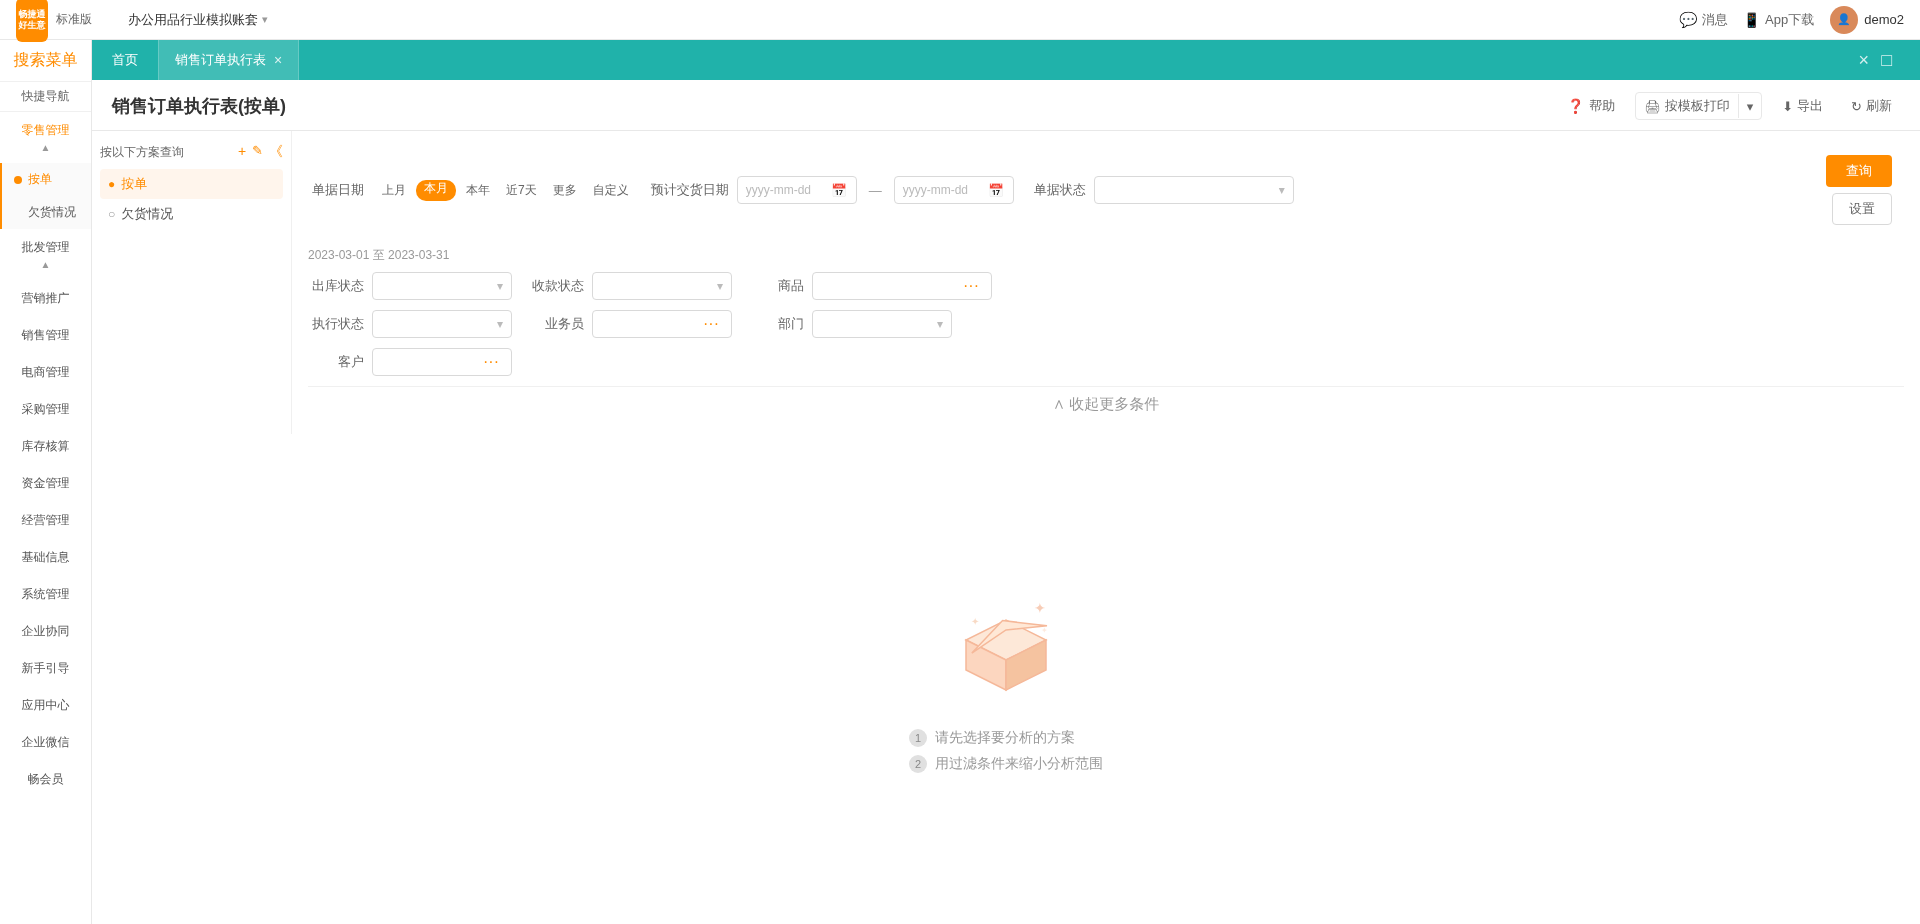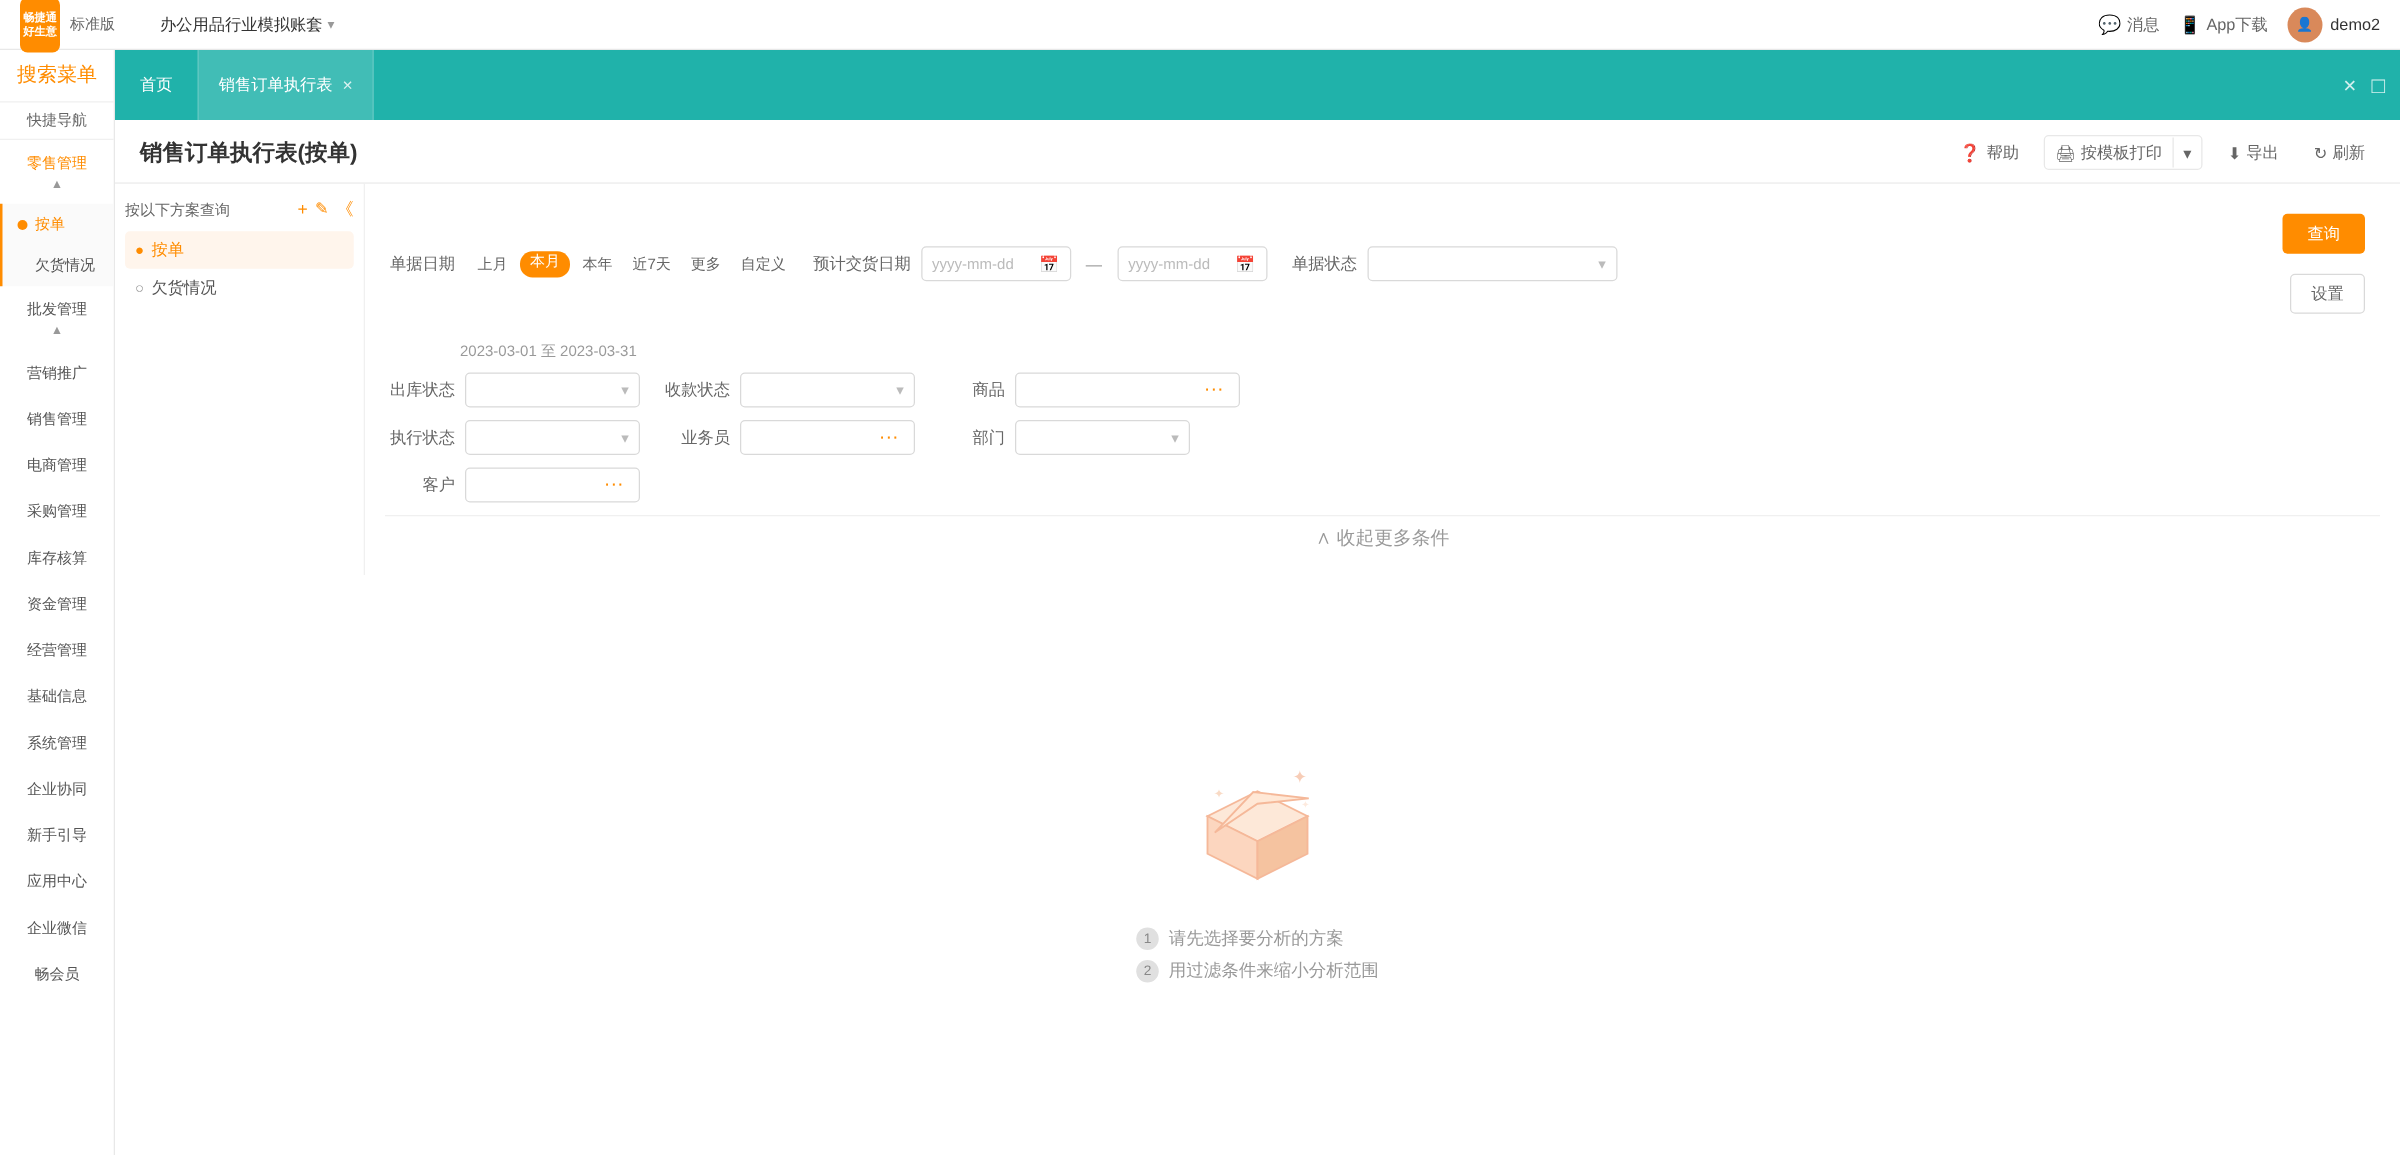--- a/index.html
+++ b/index.html
@@ -28,21 +28,21 @@
     .sidebar-nav-text { font-size: 12px; color: #666; cursor: pointer; }
     .sidebar-item { padding: 10px 4px; text-align: center; cursor: pointer; font-size: 12px; color: #555; display: flex; flex-direction: column; align-items: center; gap: 3px; position: relative; }
     .sidebar-item.active { color: #ff8c00; }
     .sidebar-item .arrow { font-size: 10px; color: #999; }
     .sidebar-sub { background: #fafafa; border-left: 2px solid #ff8c00; margin-left: 0; }
     .sidebar-sub-item { padding: 8px 12px; font-size: 12px; color: #555; cursor: pointer; display: flex; align-items: center; gap: 6px; }
     .sidebar-sub-item.active { color: #ff8c00; }
     .orange-dot { width: 8px; height: 8px; border-radius: 50%; background: #ff8c00; display: inline-block; }
 
     
-    .tabbar { height: 56px; background: #20b2aa; display: flex; align-items: center; padding: 0 0 0 0; flex-shrink: 0; }
+    .tabbar { height: 40px; background: #20b2aa; display: flex; align-items: center; padding: 0 16px 0 0; flex-shrink: 0; }
     .tab-home { padding: 0 20px; height: 100%; display: flex; align-items: center; font-size: 13px; color: #fff; cursor: pointer; }
     .tab-item { padding: 0 16px; height: 100%; display: flex; align-items: center; gap: 8px; font-size: 13px; color: #fff; cursor: pointer; background: rgba(255,255,255,0.15); border-left: 1px solid rgba(255,255,255,0.2); border-right: 1px solid rgba(255,255,255,0.2); }
     .tab-close { cursor: pointer; font-size: 14px; opacity: 0.8; }
     .tab-actions { margin-left: auto; display: flex; align-items: center; gap: 4px; padding-right: 8px; }
     .tab-action-btn { color: #fff; background: none; border: none; cursor: pointer; font-size: 16px; opacity: 0.8; padding: 4px; }
 
     
     .content-area { flex: 1; display: flex; flex-direction: column; overflow: hidden; background: #f0f2f5; }
 
     
@@ -73,21 +73,21 @@
     .date-input { height: 28px; border: 1px solid #d9d9d9; border-radius: 4px; padding: 0 8px; font-size: 12px; color: #999; width: 120px; display: flex; align-items: center; justify-content: space-between; cursor: pointer; }
     .select-input { height: 28px; border: 1px solid #d9d9d9; border-radius: 4px; padding: 0 8px; font-size: 12px; color: #333; min-width: 140px; display: flex; align-items: center; justify-content: space-between; cursor: pointer; background: #fff; }
     .select-wide { min-width: 200px; }
     .more-input { height: 28px; border: 1px solid #d9d9d9; border-radius: 4px; padding: 0 8px; font-size: 12px; color: #333; min-width: 140px; display: flex; align-items: center; justify-content: space-between; cursor: pointer; background: #fff; }
     .dots-btn { color: #ff8c00; font-size: 16px; cursor: pointer; padding: 0 4px; }
     .collapse-row { text-align: center; padding: 8px; font-size: 15px; color: #999; cursor: pointer; border-top: 1px solid #f0f0f0; }
 
     
     .query-btn { height: 32px; padding: 0 20px; background: #ff8c00; color: #fff; border: none; border-radius: 4px; font-size: 13px; cursor: pointer; display: flex; align-items: center; }
     .setting-btn { height: 32px; padding: 0 16px; background: #fff; color: #666; border: 1px solid #d9d9d9; border-radius: 4px; font-size: 13px; cursor: pointer; display: flex; align-items: center; }
-    .btn-group { display: flex; flex-direction: column; gap: 16px; padding: 12px 12px 12px 0; justify-content: center; align-items: flex-end; }
+    .btn-group { display: flex; flex-direction: column; gap: 6px; padding: 12px 12px 12px 0; justify-content: center; align-items: flex-end; }
 
     
     .empty-state { flex: 1; display: flex; flex-direction: column; align-items: center; justify-content: center; background: #fff; margin: 0; padding: 60px 20px; }
     .empty-icon { width: 120px; height: 120px; margin-bottom: 24px; position: relative; }
     .empty-hints { display: flex; flex-direction: column; gap: 8px; align-items: flex-start; }
     .empty-hint { display: flex; align-items: center; gap: 8px; font-size: 14px; color: #999; }
     .hint-num { width: 18px; height: 18px; border-radius: 50%; background: #e0e0e0; display: flex; align-items: center; justify-content: center; font-size: 11px; color: #888; flex-shrink: 0; }
 
     
     .box-svg { width: 120px; height: 120px; }
@@ -304,21 +304,21 @@
                 <span style="color:#bbb;">▾</span>
               </div>
             </div>
 
             <div class="btn-group" style="margin-left:auto;">
               <button class="query-btn">查询</button>
               <button class="setting-btn">设置</button>
             </div>
           </div>
 
-          <div style="margin-bottom:8px;margin-left:60px;">
+          <div style="margin-bottom:8px;">
             <span style="font-size:12px;color:#999;">2023-03-01 至 2023-03-31</span>
           </div>
 
           <div class="filter-row">
             <div class="filter-field">
               <span class="filter-label">出库状态</span>
               <div class="select-input">
                 <span></span>
                 <span style="color:#bbb;">▾</span>
               </div>

